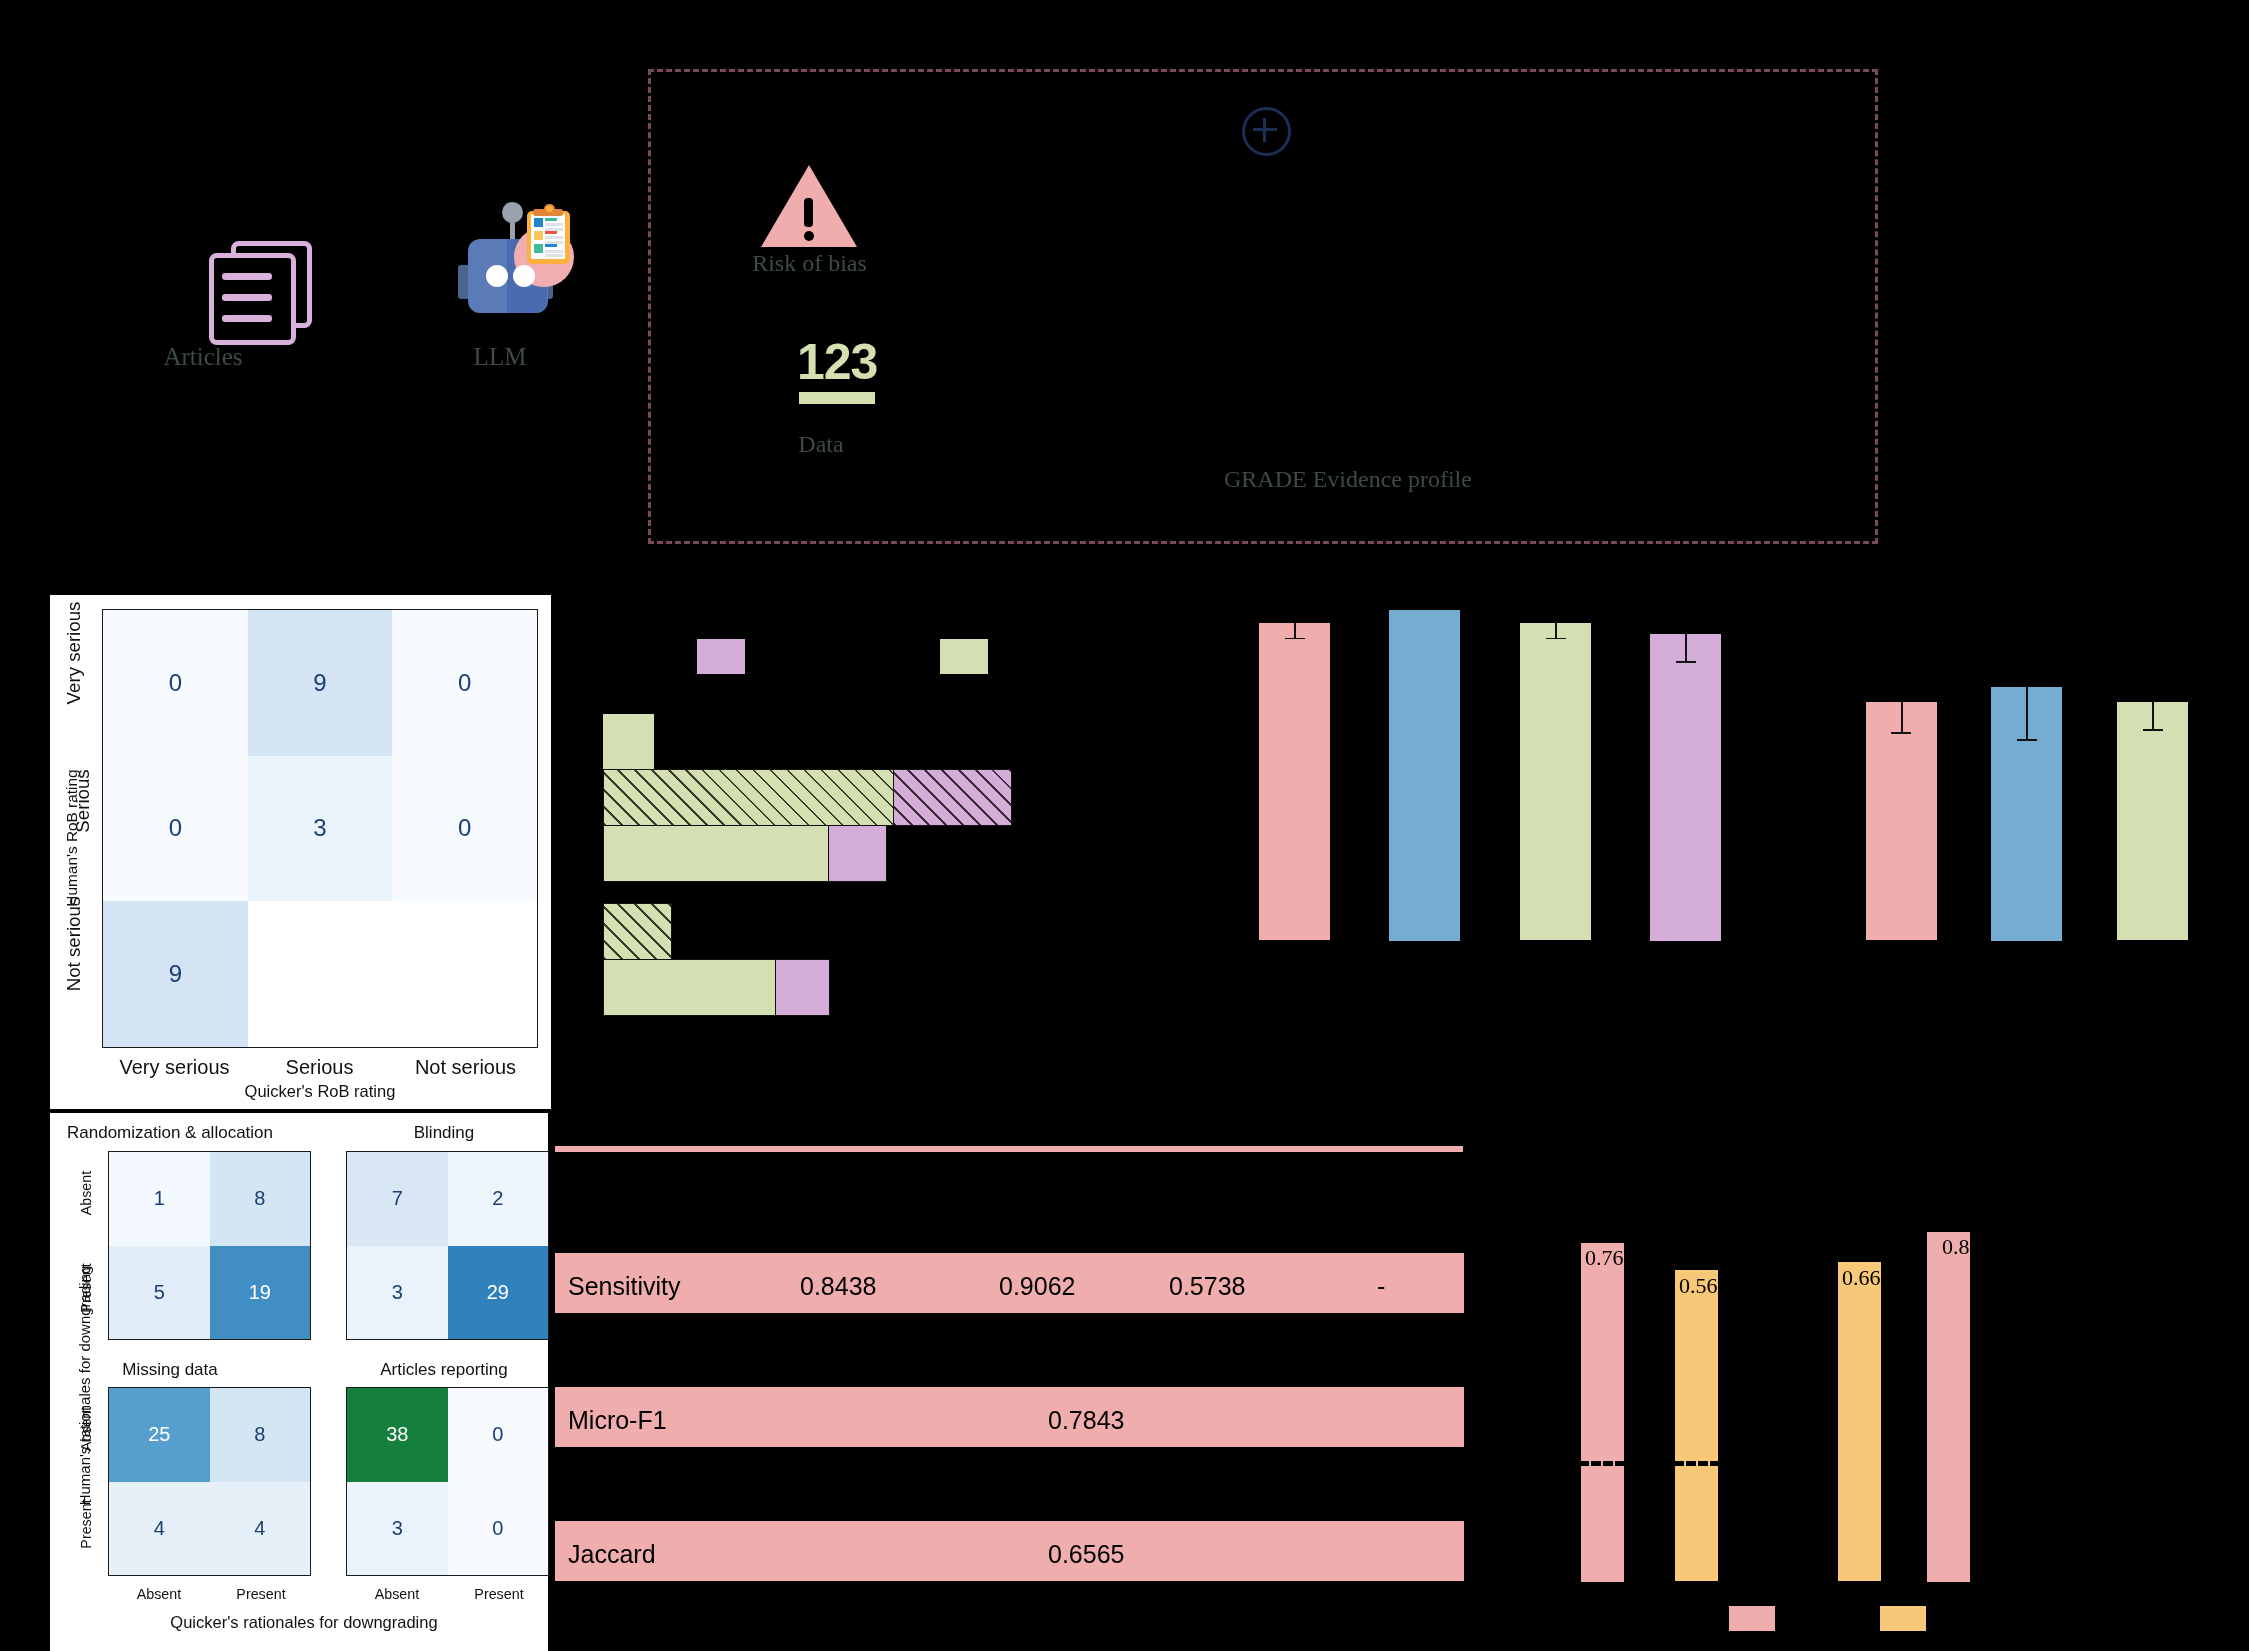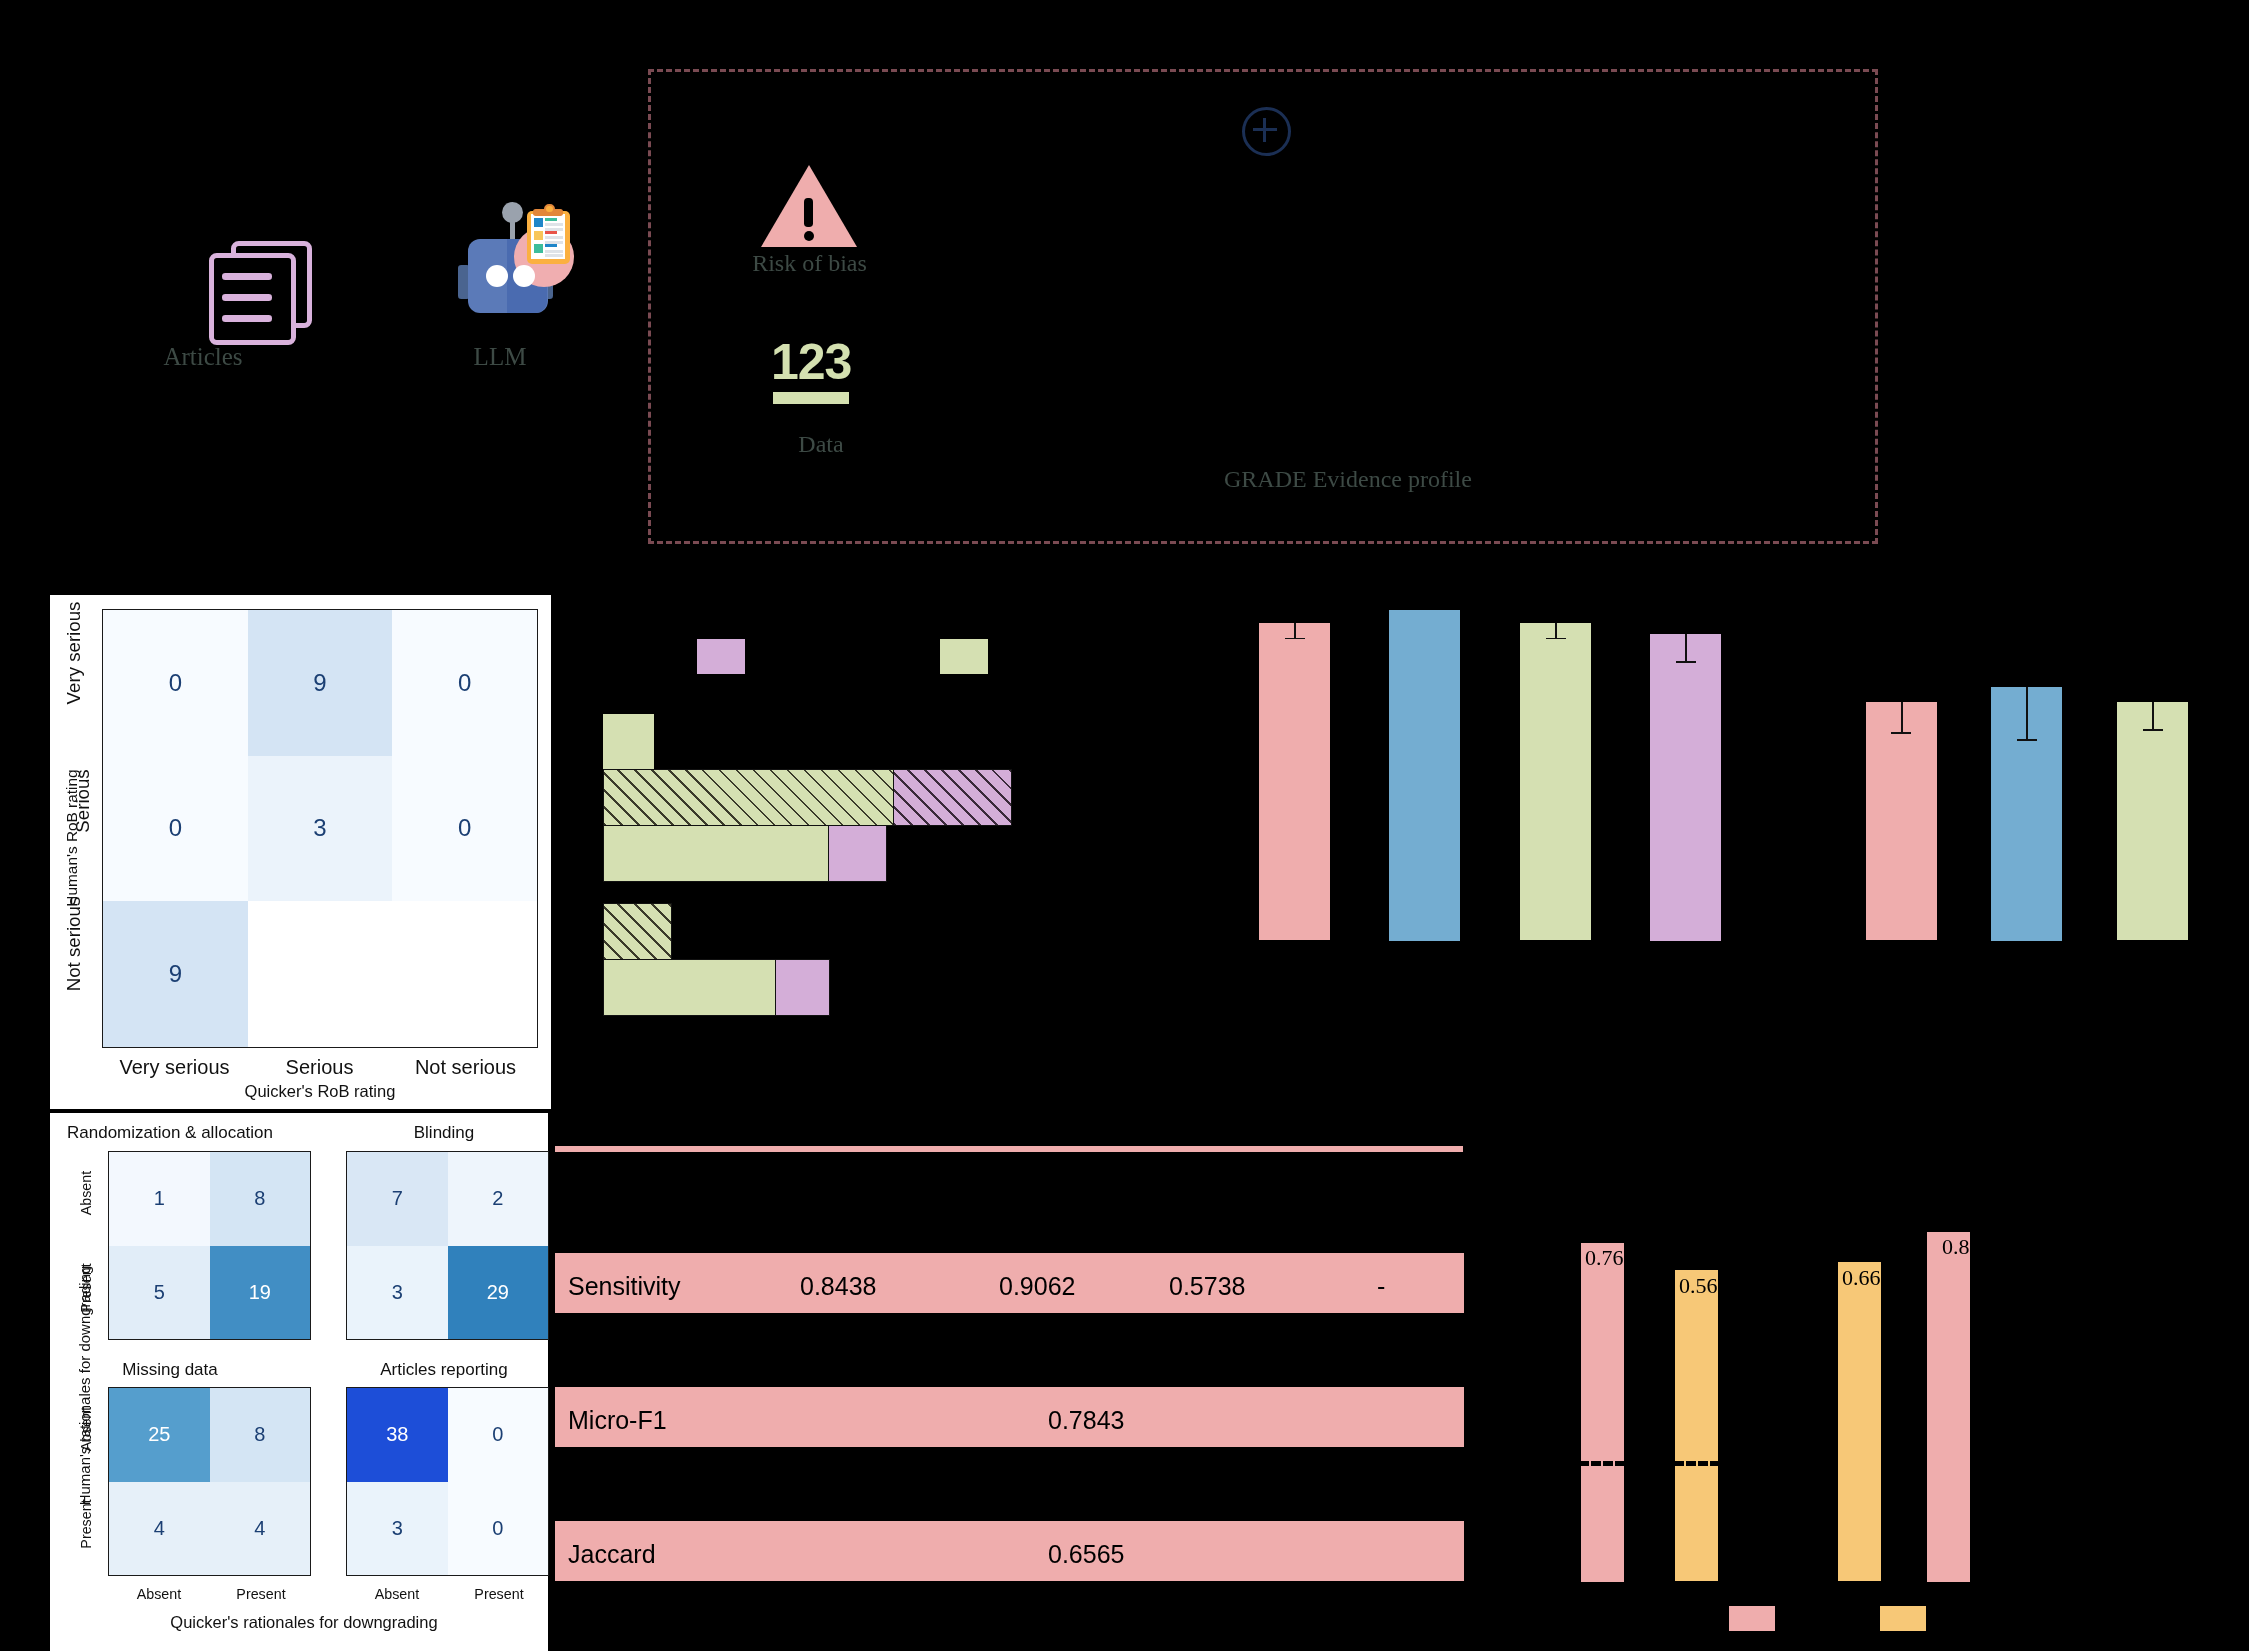--- a/index.html
+++ b/index.html
@@ -130,21 +130,21 @@
   </div>
 
   <div class="abs" style="left:761px;top:165px;width:96px;height:82px;">
     <div class="tri" style="left:0;top:0;border-left:48px solid transparent;
          border-right:48px solid transparent;border-bottom:82px solid #efadad;"></div>
     <div class="tri-bang" style="left:43px;top:33px;width:9.3px;height:28.5px;"></div>
     <div class="tri-dot" style="left:43px;top:66px;width:10px;height:10px;"></div>
   </div>
   <div class="abs wf-label" style="left:716px;top:250px;width:187px;font-size:24px;">Risk of bias</div>
 
-  <div class="abs" style="left:771px;top:337px;width:99px;height:71px;text-decoration:underline;">
+  <div class="abs" style="left:797px;top:337px;width:99px;height:71px;text-decoration:underline;">
     <div class="abs digits" style="left:0;top:0;font-size:50px;line-height:50px;">123</div>
     <div class="digit-underline" style="left:1.6px;top:55px;width:76px;height:12px;"></div>
   </div>
   <div class="abs wf-label" style="left:766px;top:431px;width:110px;font-size:24px;">Data</div>
 
   <div class="abs wf-label" style="left:1224px;top:466px;width:439px;font-size:24px;text-align:left;">GRADE Evidence profile</div>
 </div>
 
 <div class="abs white-panel" style="left:50px;top:595px;width:501px;height:514px;"></div>
 
@@ -195,21 +195,21 @@
     <div class="hm-cell" style="background: rgb(234, 243, 251); color: rgb(27, 63, 115); font-size: 20px;">3</div>
     <div class="hm-cell" style="background: rgb(48, 129, 188); color: rgb(255, 255, 255); font-size: 20px;">29</div>
   </div>
 <div class="abs hm" id="hmB2" style="left: 108px; top: 1387px; width: 203px; height: 189px; grid-template-rows: repeat(2, 1fr); grid-template-columns: repeat(2, 1fr);">
     <div class="hm-cell" style="background: rgb(85, 158, 205); color: rgb(255, 255, 255); font-size: 20px;">25</div>
     <div class="hm-cell" style="background: rgb(212, 229, 244); color: rgb(27, 63, 115); font-size: 20px;">8</div>
     <div class="hm-cell" style="background: rgb(230, 240, 249); color: rgb(27, 63, 115); font-size: 20px;">4</div>
     <div class="hm-cell" style="background: rgb(230, 240, 249); color: rgb(27, 63, 115); font-size: 20px;">4</div>
   </div>
 <div class="abs hm" id="hmB3" style="left: 346px; top: 1387px; width: 203px; height: 189px; grid-template-rows: repeat(2, 1fr); grid-template-columns: repeat(2, 1fr);">
-    <div class="hm-cell" style="background: #1d4ed8; color: rgb(255, 255, 255); font-size: 20px;">38</div>
+    <div class="hm-cell" style="background: #15803d; color: rgb(255, 255, 255); font-size: 20px;">38</div>
     <div class="hm-cell" style="background: rgb(247, 251, 255); color: rgb(27, 63, 115); font-size: 20px;">0</div>
     <div class="hm-cell" style="background: rgb(234, 243, 251); color: rgb(27, 63, 115); font-size: 20px;">3</div>
     <div class="hm-cell" style="background: rgb(247, 251, 255); color: rgb(27, 63, 115); font-size: 20px;">0</div>
   </div>
 
 <div class="abs ax-title" style="left:45px;top:1185px;width:82px;text-align:center;font-size:14.3px;
             transform:rotate(-90deg);transform-origin:center;">Absent</div>
 <div class="abs ax-title" style="left:45px;top:1280px;width:82px;text-align:center;font-size:14.3px;
             transform:rotate(-90deg);transform-origin:center;">Present</div>
 <div class="abs ax-title" style="left:45px;top:1421px;width:82px;text-align:center;font-size:14.3px;

